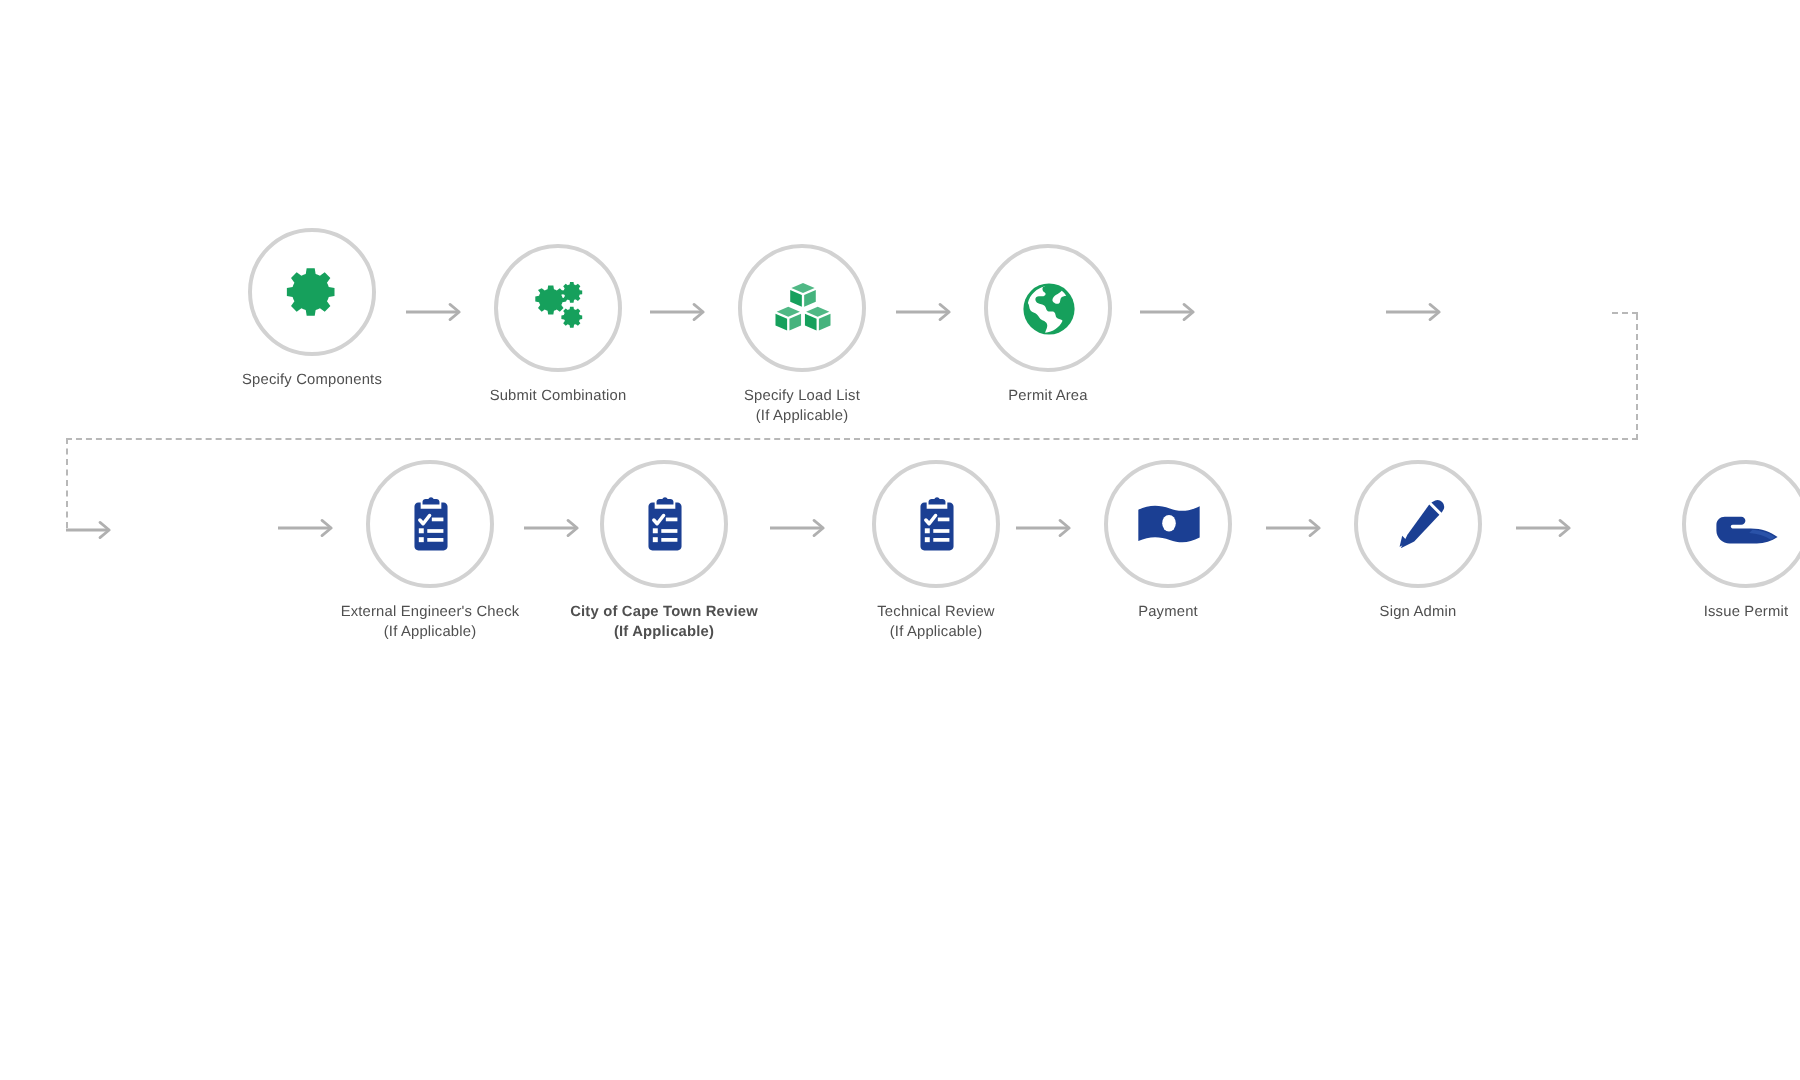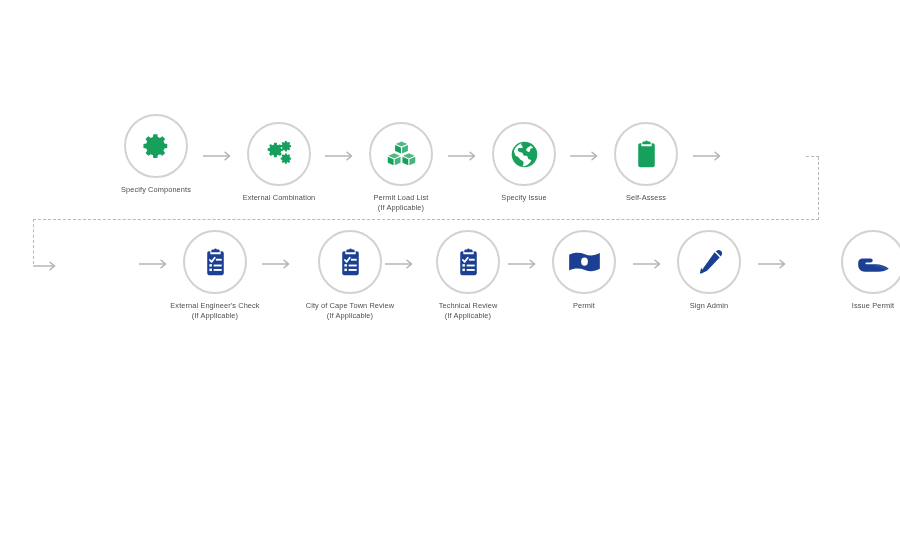--- a/index.html
+++ b/index.html
@@ -155,21 +155,21 @@
         <svg width="32" height="32" viewBox="0 0 32 32" fill="#16a05c">
           <path d="M12 9.2a3.1 3.1 0 100 6.2 3.1 3.1 0 000-6.2zm0 4.6a1.5 1.5 0 110-3 1.5 1.5 0 010 3z"></path>
           <path d="M20.1 13.8v-2.6l-1.86-.3a5.7 5.7 0 00-.58-1.4l1.1-1.53-1.84-1.84-1.54 1.1a5.7 5.7 0 00-1.4-.58l-.3-1.85h-2.6l-.3 1.85c-.49.14-.96.33-1.4.58l-1.53-1.1L6 6.97l1.1 1.53c-.25.44-.45.91-.58 1.4l-1.87.3v2.6l1.87.3c.13.49.33.96.58 1.4L6 16.04l1.84 1.84 1.54-1.1c.44.25.9.45 1.4.58l.3 1.85h2.6l.3-1.85c.49-.13.96-.33 1.4-.58l1.53 1.1 1.84-1.84-1.1-1.53c.25-.44.45-.91.58-1.4l1.87-.31z"></path>
           <path d="M22.6 6.1a2.1 2.1 0 100 4.2 2.1 2.1 0 000-4.2zm0 3.1a1 1 0 110-2 1 1 0 010 2z"></path>
           <path d="M28.1 9.1V7.3l-1.25-.2a3.9 3.9 0 00-.4-.95l.74-1.03-1.24-1.24-1.04.74a3.9 3.9 0 00-.94-.39l-.2-1.25h-1.76l-.2 1.25c-.33.09-.65.22-.94.39l-1.03-.74-1.25 1.24.74 1.03c-.17.3-.3.62-.39.95l-1.25.2v1.8l1.25.2c.9.33.22.65.39.94l-.74 1.04 1.25 1.24 1.03-.74c.3.17.61.3.94.39l.2 1.25h1.77l.2-1.25c.32-.9.64-.22.94-.39l1.04.74 1.24-1.24-.74-1.04c.17-.29.3-.61.4-.94l1.24-.2z"></path>
           <path d="M22.6 18.5a2.1 2.1 0 100 4.2 2.1 2.1 0 000-4.2zm0 3.1a1 1 0 110-2 1 1 0 010 2z"></path>
           <path d="M28.1 21.5v-1.8l-1.25-.2a3.9 3.9 0 00-.4-.94l.74-1.04-1.24-1.24-1.04.74a3.9 3.9 0 00-.94-.39l-.2-1.25h-1.76l-.2 1.25c-.33.09-.65.22-.94.39l-1.03-.74-1.25 1.24.74 1.04c-.17.29-.3.61-.39.94l-1.25.2v1.8l1.25.2c.9.33.22.64.39.94l-.74 1.03 1.25 1.25 1.03-.74c.3.17.61.3.94.39l.2 1.25h1.77l.2-1.25c.32-.9.64-.22.94-.39l1.04.74 1.24-1.25-.74-1.03c.17-.3.3-.61.4-.94l1.24-.2z"></path>
         </svg>
       </span>
     </div>
-    <div class="node-label">External Combination</div>
+    <div class="node-label">Submit Combination</div>
   </div>
 
   <div class="connector" style="left:324px; top:150px;">
     <svg width="34" height="12" viewBox="0 0 34 12">
       <path d="M1 6 H27" stroke="#b0b0b0" stroke-width="1.4" fill="none"></path>
       <path d="M23 2.2 L27.6 6 L23 9.8" stroke="#b0b0b0" stroke-width="1.4" fill="none" stroke-linecap="round" stroke-linejoin="round"></path>
     </svg>
   </div>
 
   <div class="node" style="left:341px; top:122px;">
@@ -183,62 +183,51 @@
             <path d="M8.4 14.8l6 2.6-6 2.6-6-2.6 6-2.6z" opacity="0.75"></path>
             <path d="M1.8 18.4v6.1l6 2.6V21l-6-2.6z"></path>
             <path d="M15 18.4v6.1l-6 2.6V21l6-2.6z" opacity="0.8"></path>
             <path d="M23.6 14.8l6 2.6-6 2.6-6-2.6 6-2.6z" opacity="0.75"></path>
             <path d="M17 18.4v6.1l6 2.6V21l-6-2.6z"></path>
             <path d="M30.2 18.4v6.1l-6 2.6V21l6-2.6z" opacity="0.8"></path>
           </g>
         </svg>
       </span>
     </div>
-    <div class="node-label">Permit Load List
+    <div class="node-label">Specify Load List
 (If Applicable)</div>
   </div>
 
   <div class="connector" style="left:447px; top:150px;">
     <svg width="34" height="12" viewBox="0 0 34 12">
       <path d="M1 6 H27" stroke="#b0b0b0" stroke-width="1.4" fill="none"></path>
       <path d="M23 2.2 L27.6 6 L23 9.8" stroke="#b0b0b0" stroke-width="1.4" fill="none" stroke-linecap="round" stroke-linejoin="round"></path>
     </svg>
   </div>
 
   <div class="node" style="left:464px; top:122px;">
     <div class="node-circle">
       <span>
         <svg width="31" height="31" viewBox="0 0 32 32">
           <circle cx="16" cy="16" r="13.2" fill="#16a05c"></circle>
           <path d="M13.2 4.2c-1.1 1.3-.4 2.6.6 3.3.9.6.3 1.7-.7 1.9-1.3.3-2.6-.5-3.6.4-1 .9-.4 2.4.6 3.1 1.2.8 2.6.5 3.6 1.4.9.8.6 2.2 1.7 2.8 1.1.6 2.3-.2 3.2.5 1 .8.6 2.3 1.5 3.1.9.8 2.2.4 2.9 1.4-1.6 3.5-5 5.9-9 6.1.3-1.3 1.2-2.4 1.1-3.8-.1-1.5-1.5-2.2-2.7-2.7-1.3-.6-1.6-2-2.6-2.9-1-.9-2.5-.9-3.3-2-.9-1.2-.5-2.8-1.4-3.9 1-4.4 4.6-7.8 9.1-8.7z" fill="#ffffff"></path>
           <path d="M22.6 6.6c.9.7 1.7 1.6 2.3 2.6-1 .3-2.2.2-2.8 1.2-.5.9-.1 2.1-1 2.7-.9.6-2 0-2.8-.6-.9-.7-.5-1.9.1-2.7.7-1 1.9-1.3 2.8-2 .5-.4.9-.8 1.4-1.2z" fill="#ffffff"></path>
         </svg>
       </span>
     </div>
-    <div class="node-label">Specify Issue</div>
+    <div class="node-label">Permit Area</div>
   </div>
 
   <div class="connector" style="left:569px; top:150px;">
     <svg width="34" height="12" viewBox="0 0 34 12">
       <path d="M1 6 H27" stroke="#b0b0b0" stroke-width="1.4" fill="none"></path>
       <path d="M23 2.2 L27.6 6 L23 9.8" stroke="#b0b0b0" stroke-width="1.4" fill="none" stroke-linecap="round" stroke-linejoin="round"></path>
     </svg>
   </div>
 
-  <div class="node" style="left:586px; top:122px;">
-    <div class="node-circle">
-      <span>
-        <svg width="27" height="31" viewBox="0 0 24 30" fill="#16a05c">
-          <path d="M14.6 2.4h-1.3a1.4 1.4 0 00-2.6 0H9.4c-.8 0-1.5.6-1.5 1.4v1.3h8.2V3.8c0-.8-.7-1.4-1.5-1.4z"></path>
-          <path d="M18.1 4.1h-1.1v3h-10v-3H5.9C4.8 4.1 4 5 4 6v19.4c0 1 .8 1.9 1.9 1.9h12.2c1 0 1.9-.9 1.9-1.9V6c0-1-.9-1.9-1.9-1.9z"></path>
-        </svg>
-      </span>
-    </div>
-    <div class="node-label">Self-Assess</div>
-  </div>
 
   <div class="connector" style="left:692px; top:150px;">
     <svg width="34" height="12" viewBox="0 0 34 12">
       <path d="M1 6 H27" stroke="#b0b0b0" stroke-width="1.4" fill="none"></path>
       <path d="M23 2.2 L27.6 6 L23 9.8" stroke="#b0b0b0" stroke-width="1.4" fill="none" stroke-linecap="round" stroke-linejoin="round"></path>
     </svg>
   </div>
 
 
 
@@ -268,21 +257,21 @@
 (If Applicable)</div>
   </div>
 
   <div class="connector" style="left:261px; top:258px;">
     <svg width="34" height="12" viewBox="0 0 34 12">
       <path d="M1 6 H27" stroke="#b0b0b0" stroke-width="1.4" fill="none"></path>
       <path d="M23 2.2 L27.6 6 L23 9.8" stroke="#b0b0b0" stroke-width="1.4" fill="none" stroke-linecap="round" stroke-linejoin="round"></path>
     </svg>
   </div>
 
-  <div class="node" style="left:290px; top:230px;">
+  <div class="node" style="left:272px; top:230px;font-weight:bold;">
     <div class="node-circle">
       <span>
         <svg width="27" height="31" viewBox="0 0 24 30">
           <path d="M14.6 2.4h-1.3a1.4 1.4 0 00-2.6 0H9.4c-.8 0-1.5.6-1.5 1.4v1.3h8.2V3.8c0-.8-.7-1.4-1.5-1.4z" fill="#1b3f93"></path>
           <path d="M18.1 4.1h-1.1v3h-10v-3H5.9C4.8 4.1 4 5 4 6v19.4c0 1 .8 1.9 1.9 1.9h12.2c1 0 1.9-.9 1.9-1.9V6c0-1-.9-1.9-1.9-1.9z" fill="#1b3f93"></path>
           <path d="M6.6 12.6l1.6 1.8 3.1-4" stroke="#ffffff" stroke-width="1.7" fill="none" stroke-linecap="round" stroke-linejoin="round"></path>
           <rect x="12.4" y="11.4" width="5.6" height="1.8" fill="#ffffff"></rect>
           <rect x="6.1" y="16.6" width="2.4" height="2.4" fill="#ffffff"></rect>
           <rect x="10.2" y="17" width="7.8" height="1.8" fill="#ffffff"></rect>
           <rect x="6.1" y="20.9" width="2.4" height="2.4" fill="#ffffff"></rect>
@@ -329,21 +318,21 @@
 
   <div class="node" style="left:524px; top:230px;">
     <div class="node-circle">
       <span>
         <svg width="33" height="22" viewBox="0 0 34 22">
           <path d="M1.2 3.6c5.4-2.6 10.8-2.6 16.2-.6 4.8 1.8 9.6 1.8 15.4-1.2v16.2c-5.6 3-10.4 3-15.4 1.2-5.4-2-10.8-2-16.2.6V3.6z" fill="#1b3f93"></path>
           <ellipse cx="17" cy="10.6" rx="3.5" ry="4.3" fill="#ffffff"></ellipse>
         </svg>
       </span>
     </div>
-    <div class="node-label">Permit</div>
+    <div class="node-label">Payment</div>
   </div>
 
   <div class="connector" style="left:632px; top:258px;">
     <svg width="34" height="12" viewBox="0 0 34 12">
       <path d="M1 6 H27" stroke="#b0b0b0" stroke-width="1.4" fill="none"></path>
       <path d="M23 2.2 L27.6 6 L23 9.8" stroke="#b0b0b0" stroke-width="1.4" fill="none" stroke-linecap="round" stroke-linejoin="round"></path>
     </svg>
   </div>
 
   <div class="node" style="left:649px; top:230px;">

